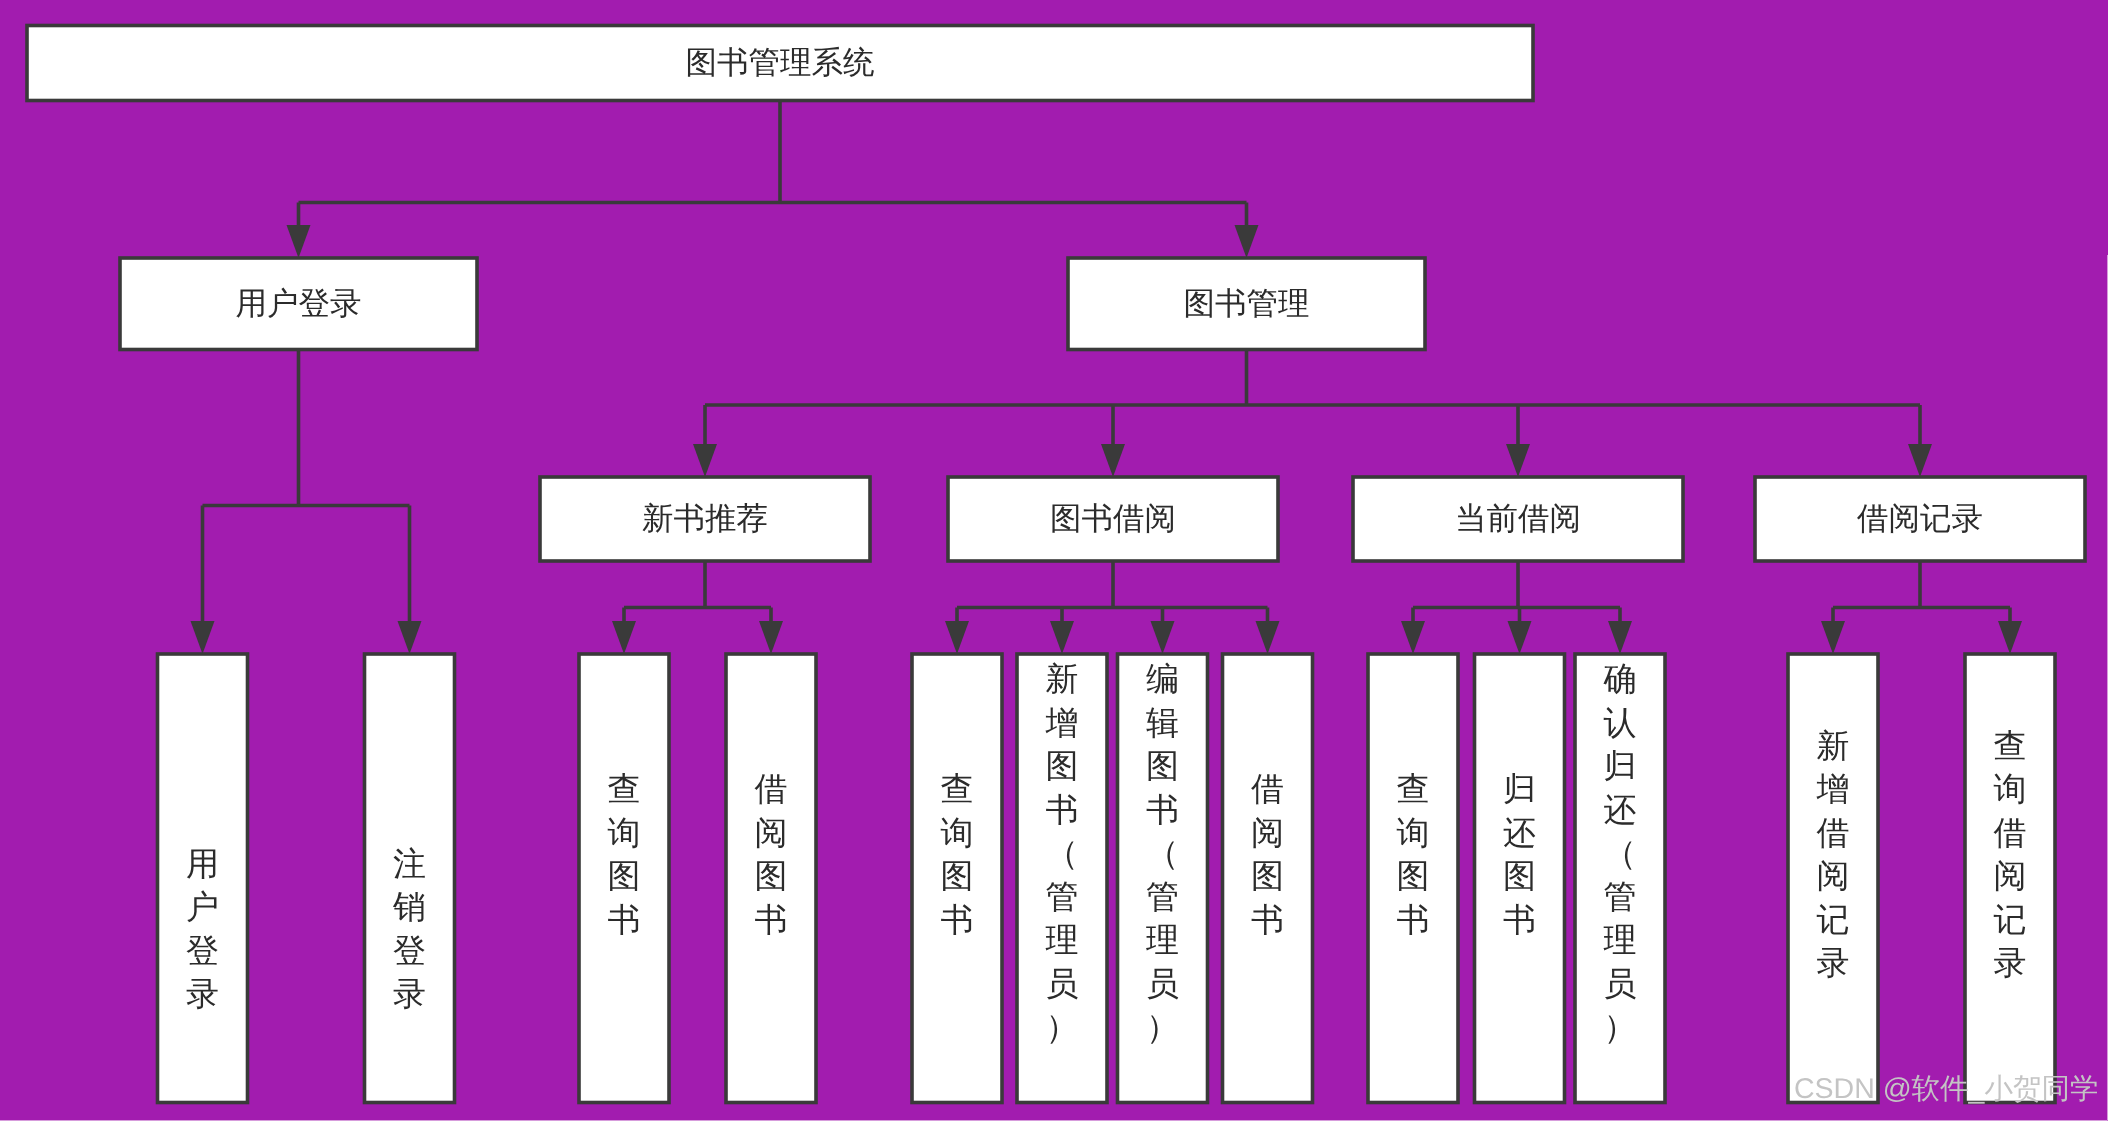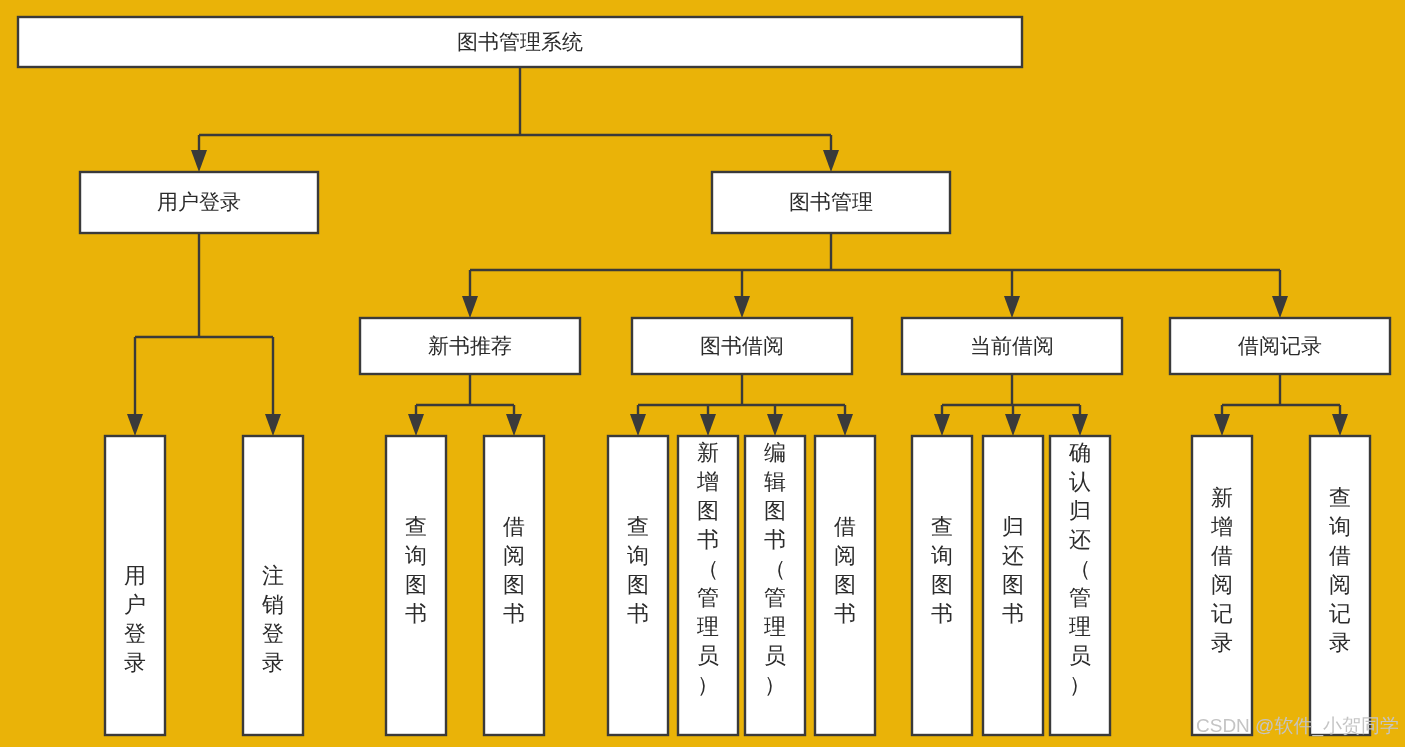--- a/index.html
+++ b/index.html
@@ -8,21 +8,21 @@
     padding: 0;
     background: #ffffff;
   }
   body {
     font-family: "Liberation Sans", "DejaVu Sans", sans-serif;
   }
   #diagram-root {
     position: relative;
     width: 1405px;
     height: 747px;
-    background: #eab308;
+    background: #a21caf;
     overflow: hidden;
   }
   svg.diagram-canvas {
     position: absolute;
     top: 0;
     left: 0;
     width: 1405px;
     height: 747px;
     display: block;
   }

